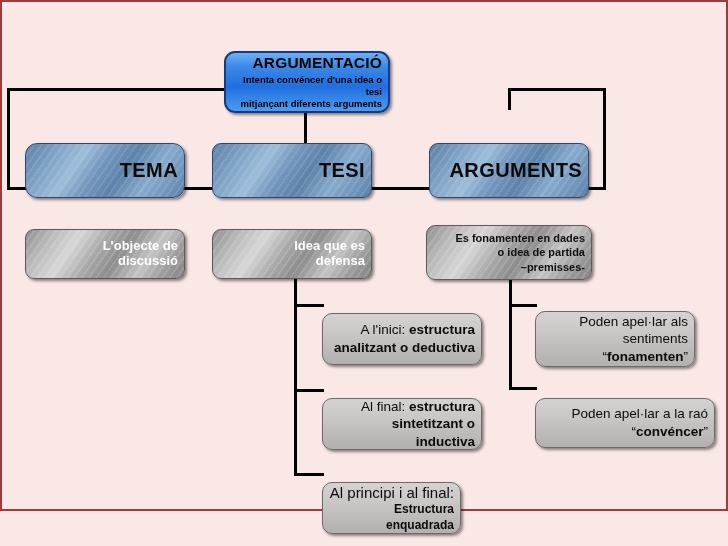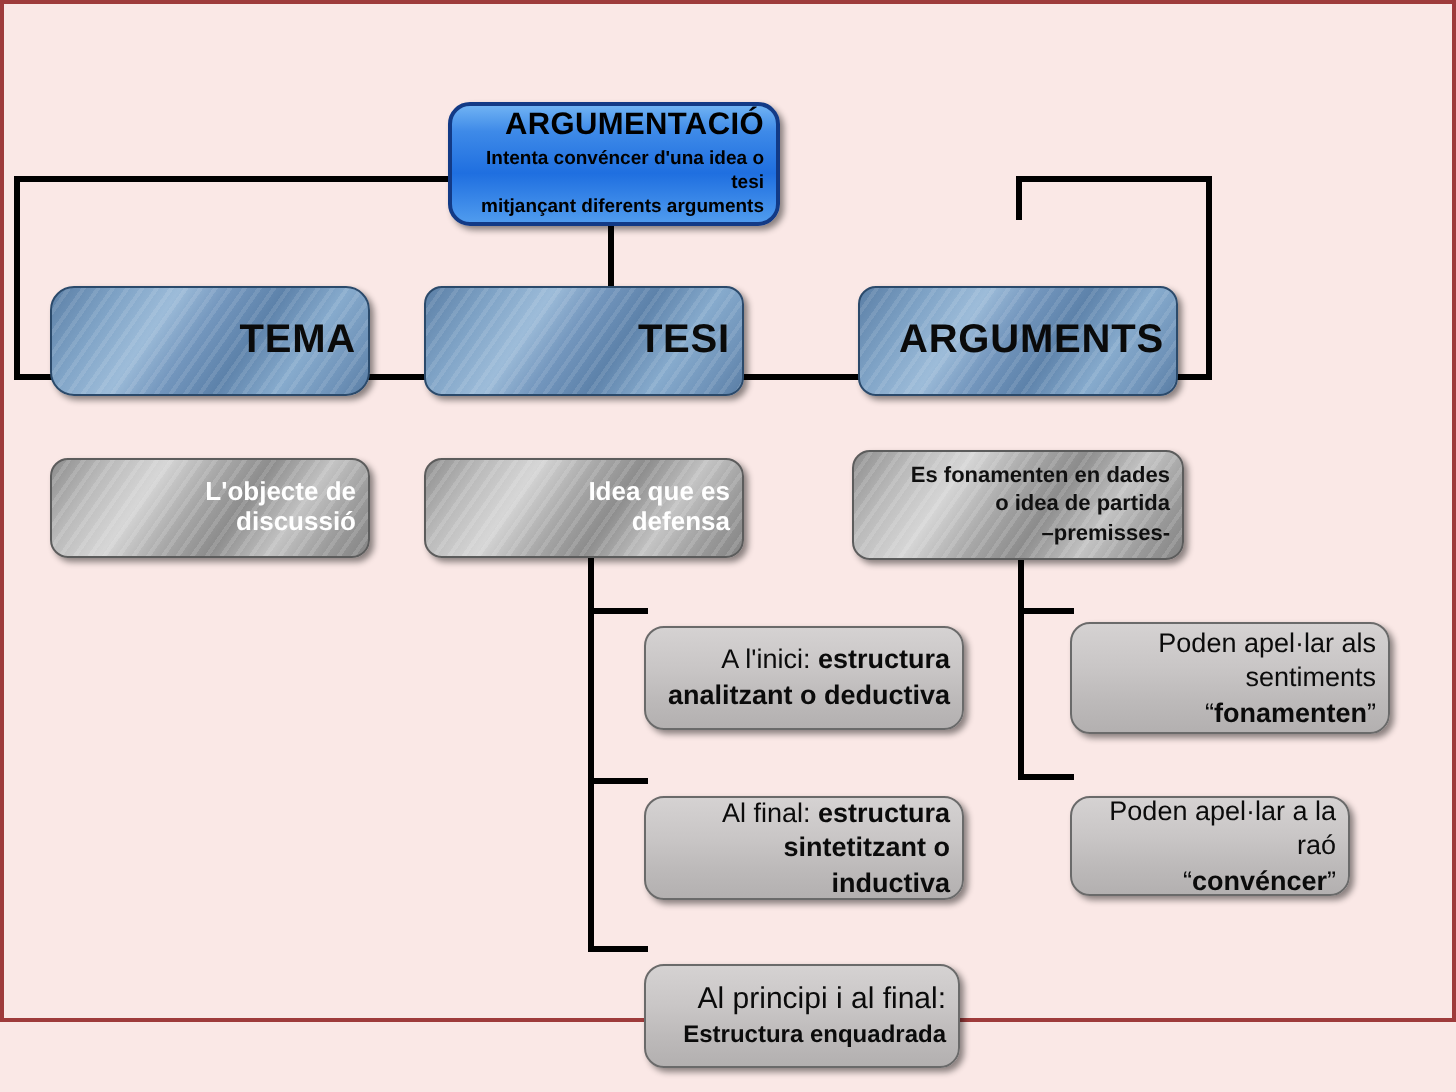--- a/index.html
+++ b/index.html
@@ -167,36 +167,36 @@
     </div>
   </div>
 
   <div class="box b-grey" style="left:322px;top:363px;width:160px;height:52px;">
     <div class="tx">
       <div><span>Al final: </span><b>estructura</b></div>
       <div><b>sintetitzant o inductiva</b></div>
     </div>
   </div>
 
-  <div class="box b-grey" style="left:322px;top:447px;width:158px;height:52px;">
+  <div class="box b-grey" style="left:322px;top:447px;width:139px;height:52px;">
     <div class="tx">
       <div class="big">Al principi i al final:</div>
       <div class="small">Estructura enquadrada</div>
     </div>
   </div>
 
   <div class="box b-grey" style="left:535px;top:276px;width:160px;height:56px;">
     <div class="tx">
       <div>Poden apel·lar als</div>
       <div>sentiments</div>
       <div>“<b>fonamenten</b>”</div>
     </div>
   </div>
 
-  <div class="box b-grey" style="left:535px;top:363px;width:140px;height:50px;">
+  <div class="box b-grey" style="left:535px;top:363px;width:180px;height:50px;">
     <div class="tx">
       <div>Poden apel·lar a la raó</div>
       <div>“<b>convéncer</b>”</div>
     </div>
   </div>
 
   <div class="footer-rule"></div>
   <div class="footer">
     
     

